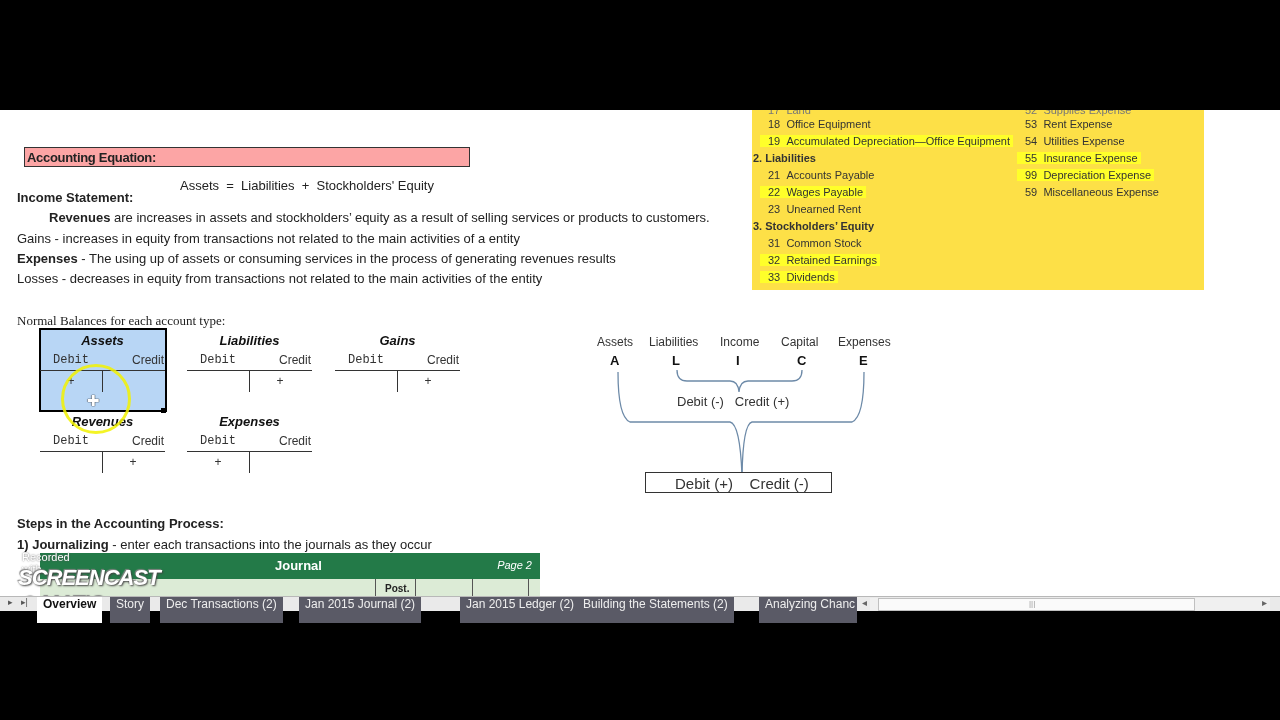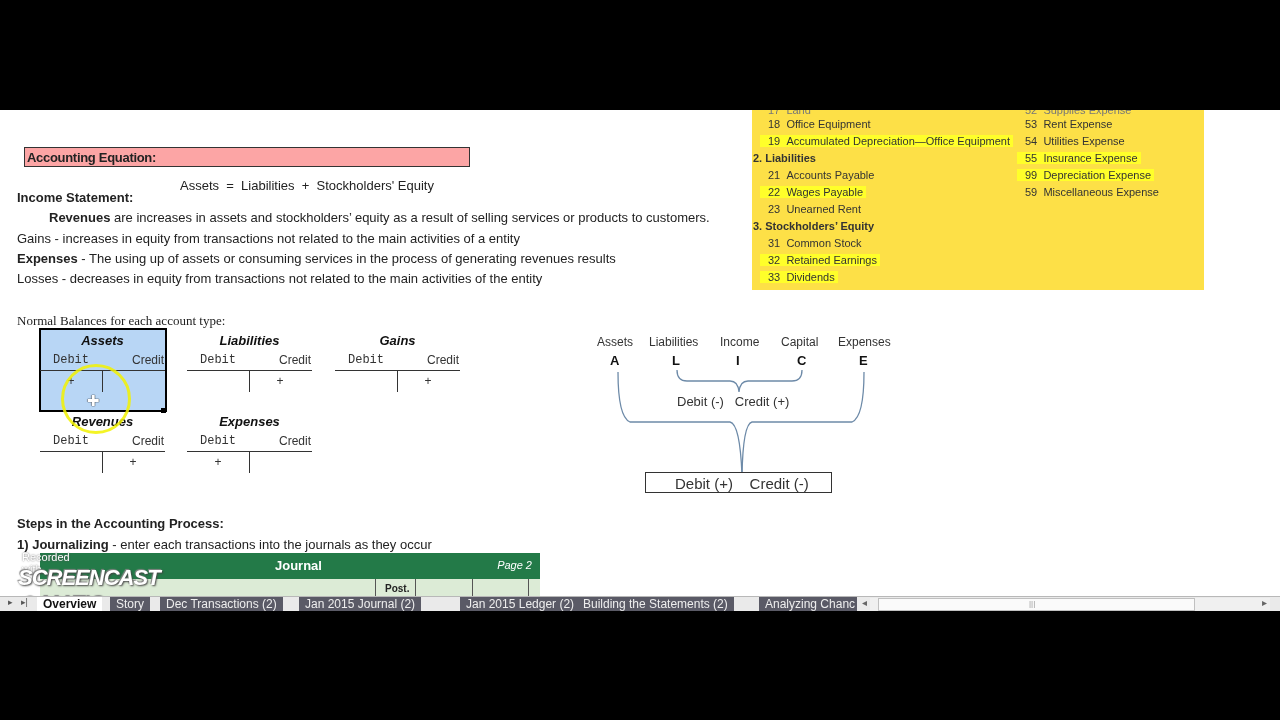--- a/index.html
+++ b/index.html
@@ -50,21 +50,21 @@
   .journal .cl { position:absolute; top:26px; width:1px; height:17px; background:#555; }
 
   .watermark { position:absolute; left:18px; top:441px; color:#fff; }
   .watermark .rec { position:absolute; left:4px; top:0; font-size:11px; text-shadow:0 0 2px #555; }
   .watermark .brand { position:absolute; left:0; top:14px; font-size:22px; font-weight:bold; font-style:italic;
                       letter-spacing:-1px; text-shadow:1px 1px 2px #444, -1px -1px 1px #888; }
 
   
   .tabbar { position:absolute; left:0; top:596px; width:1280px; height:14px; background:#eaeaea; border-top:1px solid #b8b8b8; }
   .tabnav { position:absolute; top:0; font-size:9px; color:#555; }
-  .tab { position:absolute; top:0; height:14px; font-size:12px; color:#eee; background:#5a5a66; padding:0 6px;
+  .tab { position:absolute; top:0; height:26px; font-size:12px; color:#eee; background:#5a5a66; padding:0 6px;
          line-height:14px; white-space:nowrap; }
   .tab.active { background:#fff; color:#111; font-weight:bold; }
   .hscroll { position:absolute; left:870px; top:1px; width:400px; height:12px; background:#f0f0f0; }
   .hscroll .thumb { position:absolute; left:8px; top:0; width:315px; height:11px; background:#fafafa; border:1px solid #c0c0c0; }
 </style>
 </head>
 <body>
 
 <div class="sheet">
 

